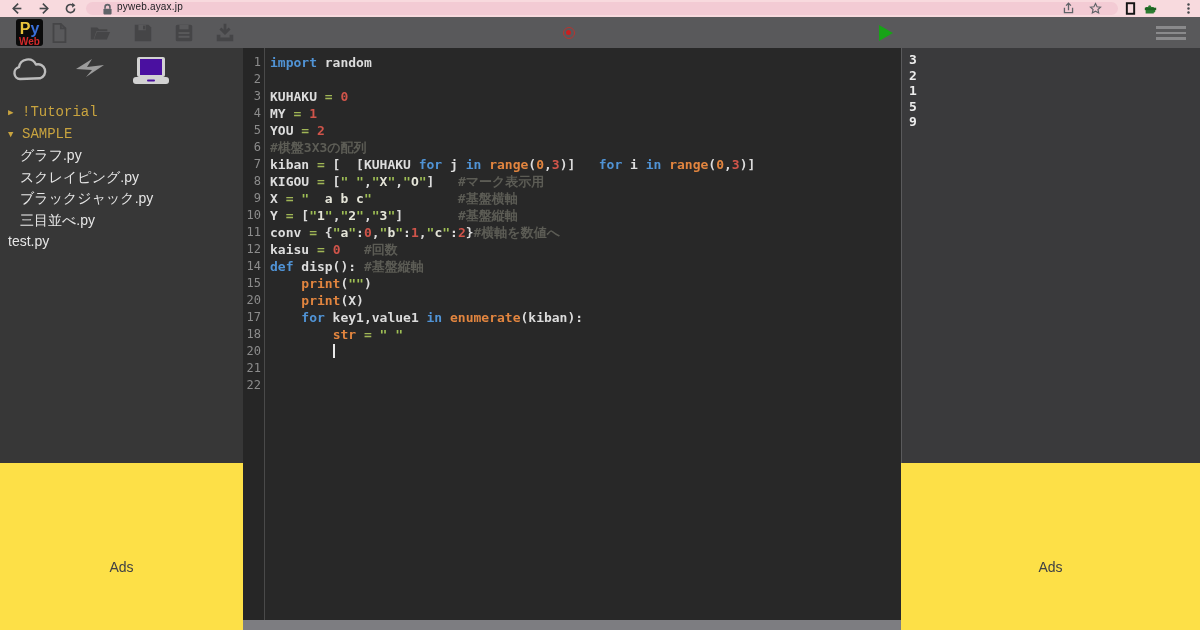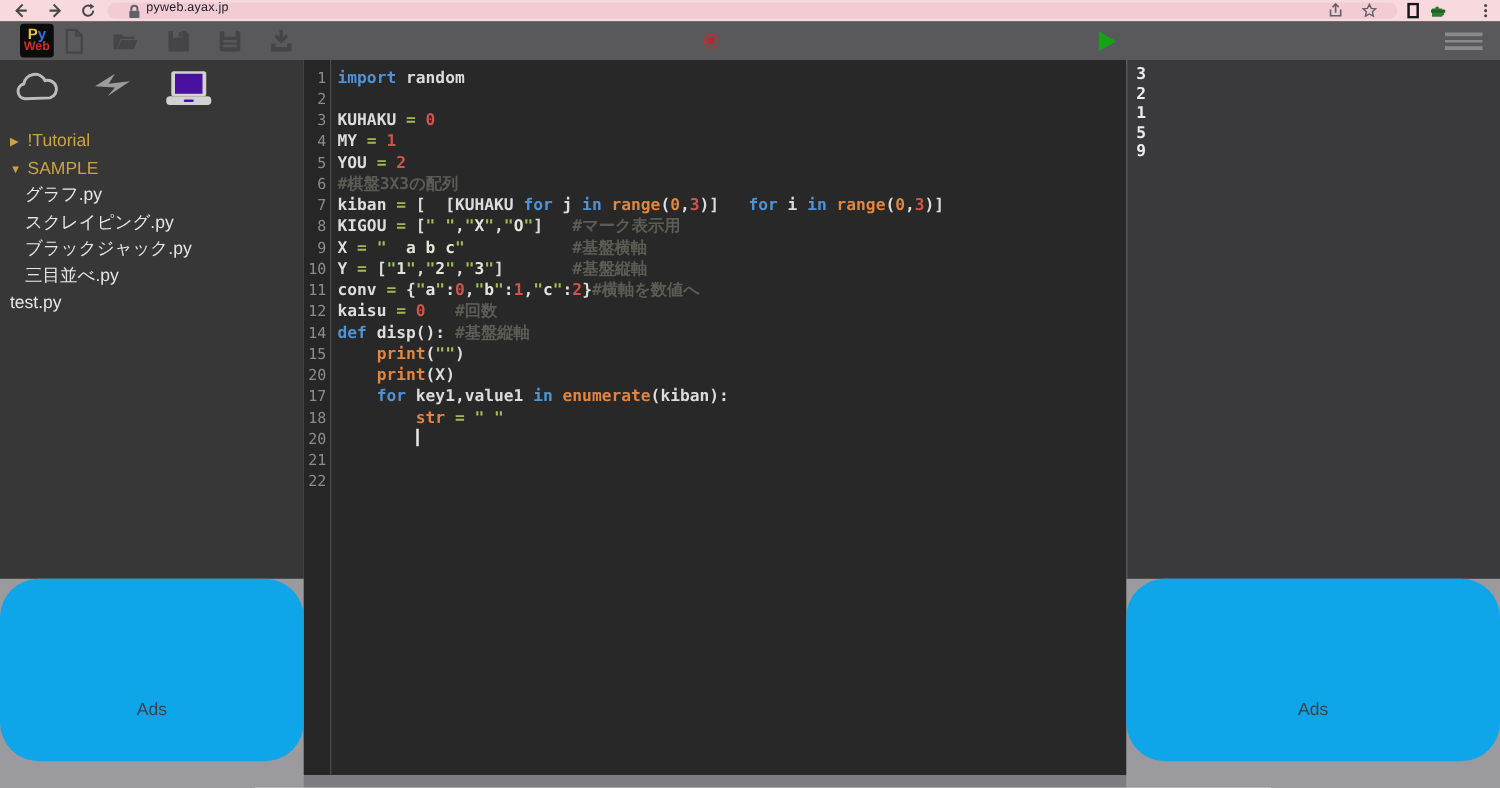--- a/index.html
+++ b/index.html
@@ -9,58 +9,58 @@
   
   .browser-bar{position:absolute;left:0;top:0;width:1200px;height:17px;background:#f8dade;}
   .omnibox{position:absolute;left:86px;top:2px;width:1032px;height:13px;border-radius:7px;background:#f3cbd4;}
   .nav-ic{position:absolute;top:2px;width:13px;height:13px;}
   .url-text{position:absolute;left:117px;top:1px;font-size:10px;color:#202124;letter-spacing:.2px;}
   .chrome-right-ic{position:absolute;top:2px;width:13px;height:13px;}
 
   
   .toolbar{position:absolute;left:0;top:17px;width:1200px;height:31px;background:#59595b;}
   .logo{position:absolute;left:16px;top:2px;width:27px;height:27px;background:#0b0b0b;border-radius:3px;text-align:center;line-height:1;cursor:pointer;}
-  .logo .l1{display:block;font-weight:bold;font-size:12px;margin-top:2px;}
+  .logo .l1{display:block;font-weight:bold;font-size:16px;margin-top:2px;}
   .logo .l1 .p{color:#e8c33c;} .logo .l1 .y{color:#3a6fd8;}
   .logo .l2{display:block;font-weight:bold;font-size:10px;color:#d42a2a;margin-top:0px;}
   .tb-ic{position:absolute;top:5px;width:22px;height:22px;cursor:pointer;}
   .record{position:absolute;left:563px;top:10px;width:12px;height:12px;border:1.5px solid #b8332f;border-radius:50%;box-sizing:border-box;}
   .record:after{content:"";position:absolute;left:2px;top:2px;width:5px;height:5px;background:#cc1f1f;border-radius:50%;}
   .play{position:absolute;left:879px;top:8px;width:0;height:0;border-left:14px solid #17a317;border-top:8px solid transparent;border-bottom:8px solid transparent;cursor:pointer;}
   .hamburger{position:absolute;right:14px;top:9px;width:30px;height:14px;cursor:pointer;}
   .hamburger div{height:2.5px;background:#8a8a8c;margin-bottom:3px;}
 
   
   .sidebar{position:absolute;left:0;top:48px;width:243px;height:415px;background:#373737;}
   .side-ic{position:absolute;top:7px;cursor:pointer;}
   .file-tree{position:absolute;left:0;top:54px;width:243px;}
   .tree-row{height:21.5px;line-height:21.5px;font-size:14px;color:#e6e6e6;padding-left:8px;white-space:nowrap;cursor:pointer;}
   .tree-row .arrow{display:inline-block;width:14px;font-size:9px;color:#c9a43f;vertical-align:1px;}
-  .tree-row.folder{color:#c9a43f;}
+  .tree-row.folder{color:#c9a43f;font-family:Liberation Mono, monospace;}
   .tree-row.ind1{padding-left:20px;}
 
   
   .editor{position:absolute;left:243px;top:48px;width:658px;height:572px;background:#282828;overflow:hidden;}
   .gutter-col{position:absolute;left:0;top:0;width:21px;height:572px;background:#262626;border-right:1px solid #4a4a4a;}
   .code-lines{position:absolute;left:0;top:6px;width:658px;}
   .code-row{display:flex;height:17px;line-height:17px;white-space:pre;}
   .gut{width:18px;padding-right:4px;text-align:right;font-family:"DejaVu Sans Mono",monospace;font-size:12px;color:#8c8c8c;flex:0 0 auto;}
   .code{padding-left:5px;font-family:"DejaVu Sans Mono",monospace;font-size:13px;font-weight:bold;text-align:right;}
   .tk-k{color:#5093d5}.tk-b{color:#e2853f}.tk-n{color:#d0544a}.tk-no{color:#e2853f}
   .tk-o{color:#a0b656}.tk-s{color:#9fbf55}.tk-sc{color:#e4e4d8}.tk-c{color:#5c5c55}.tk-w{color:#dcdcdc}
   .cursor{display:inline-block;width:2px;height:14px;background:#e8e8e8;vertical-align:-2px;}
   .hscroll{position:absolute;left:243px;top:620px;width:658px;height:10px;background:#7d7d81;}
 
   
   .output{position:absolute;left:901px;top:48px;width:299px;height:415px;background:#3a3a3c;border-left:1px solid #5a5a5c;box-sizing:border-box;}
   .out-line{padding-left:7px;font-family:"DejaVu Sans Mono",monospace;font-size:13px;font-weight:bold;color:#ececec;height:15.5px;line-height:15.5px;}
   .output-inner{padding-top:4px;}
 
   
-  .ads{position:absolute;top:463px;height:146px;background:#0ea5e9;border-radius:31px;}
+  .ads{position:absolute;top:463px;height:167px;background:#fde047;}
   .ads-left{left:0;width:243px;}
   .ads-right{left:901px;width:299px;}
   .ads span{position:absolute;top:96px;width:100%;text-align:center;font-size:14px;color:#3f4045;}
 </style>
 </head>
 <body>
 
 <div class="screen">
 
   <div class="browser-bar">

